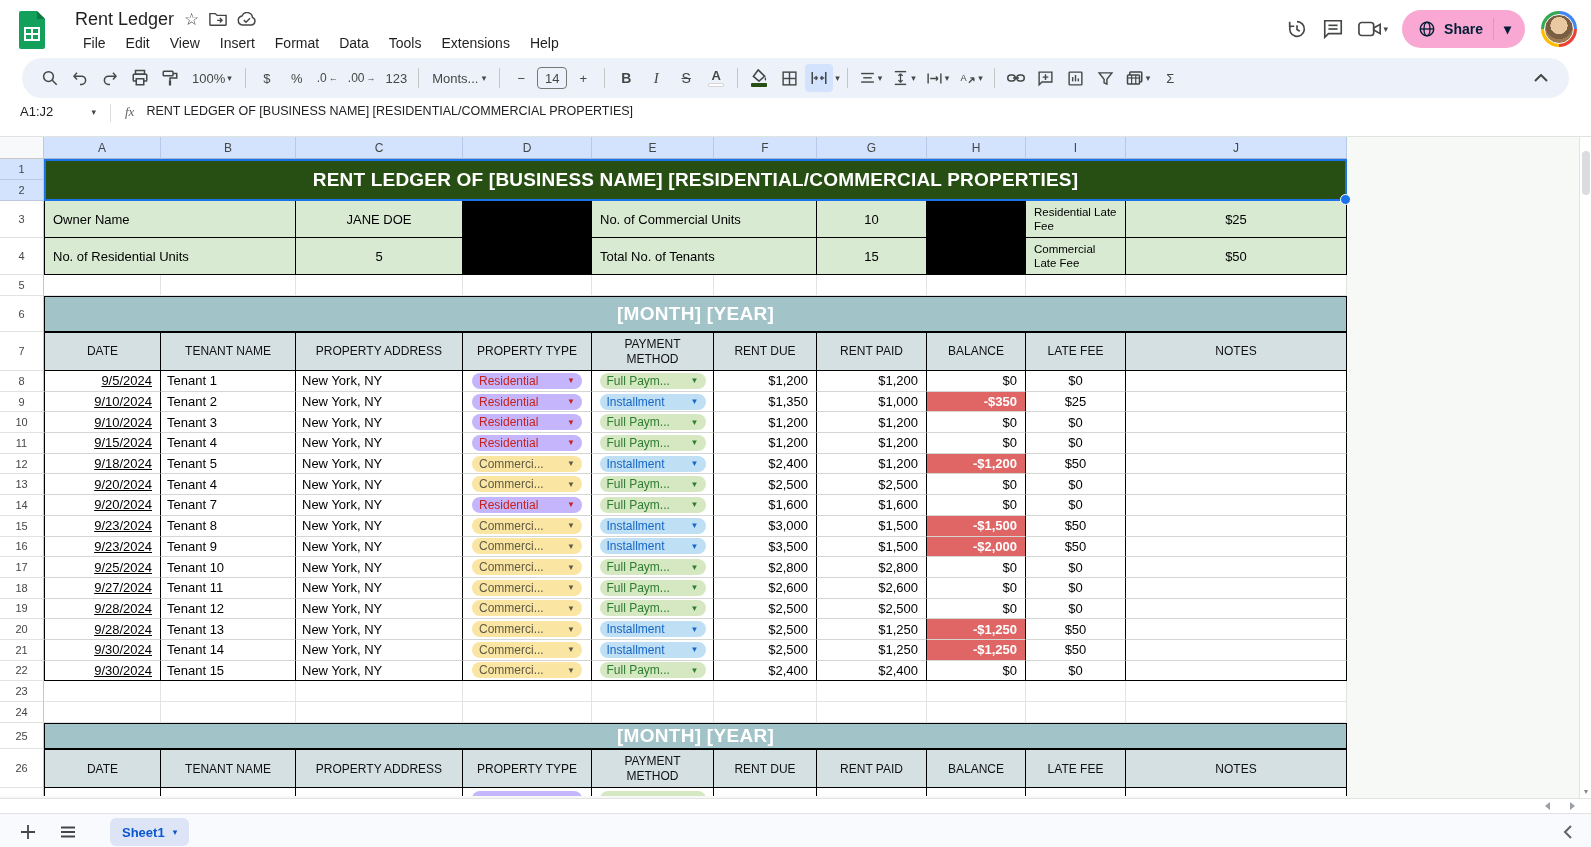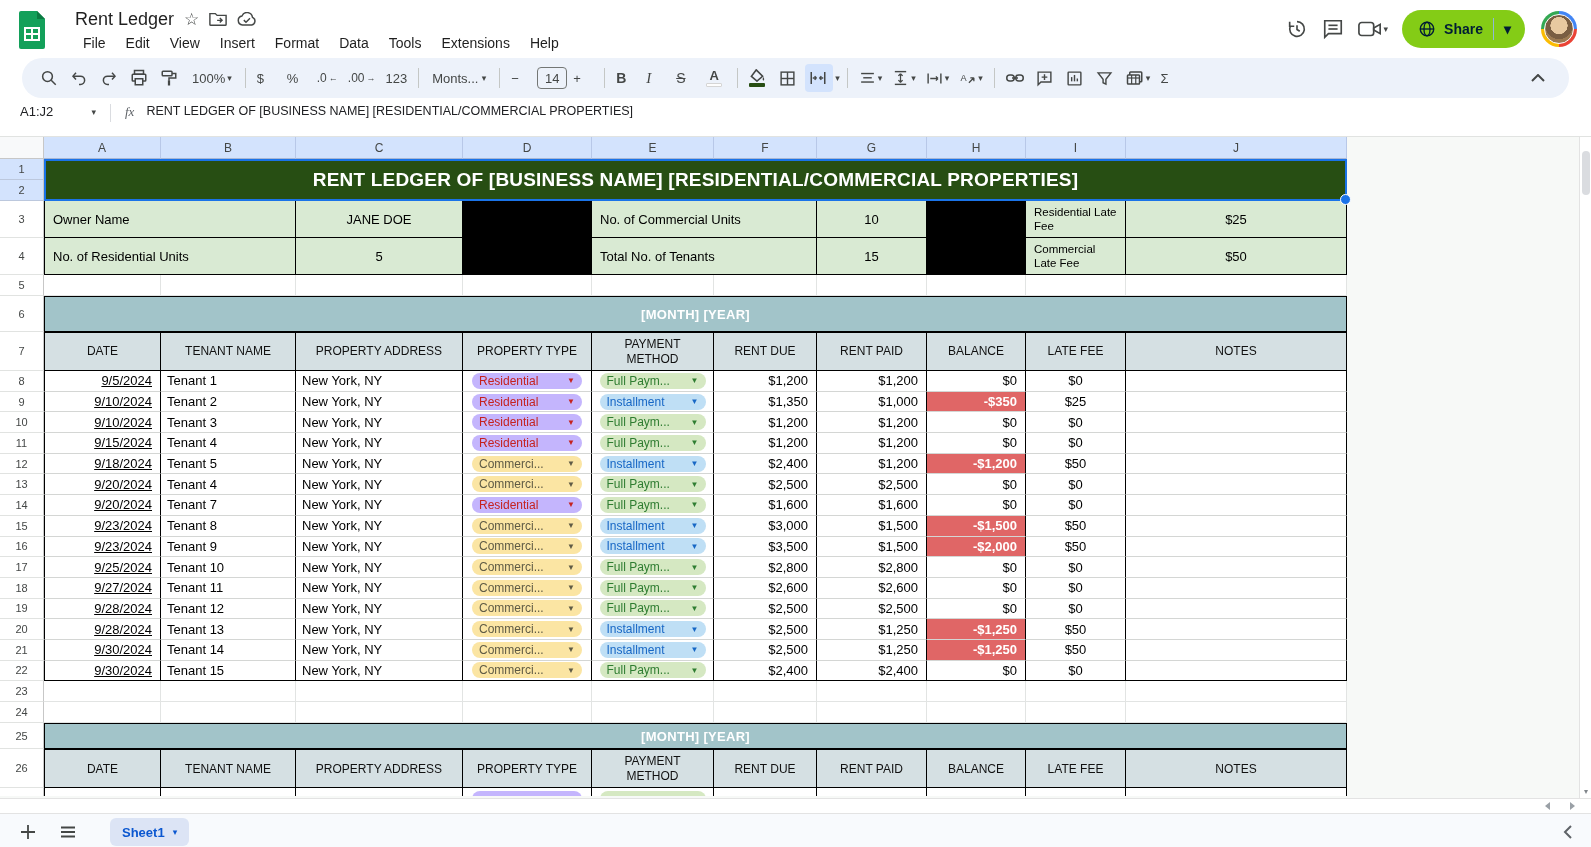--- a/index.html
+++ b/index.html
@@ -12,37 +12,37 @@
   .title-block { margin-left:23px; flex:1; }
   .title-row { display:flex; align-items:center; gap:10px; height:26px; }
   .doc-title { font-size:18px; color:#1f1f1f; }
   .title-ico { color:#444746; display:flex; align-items:center; }
   .star { font-size:17px; color:#444746; }
   .menubar { display:flex; gap:4px; margin-top:1px; }
   .menu-item { font-size:14px; color:#1f1f1f; padding:2px 8px; border-radius:6px; cursor:default; }
   .topbar-right { display:flex; align-items:center; gap:14px; margin-top:4px; }
   .tb-ico { color:#444746; display:flex; align-items:center; }
   .meet { display:flex; align-items:center; gap:2px; }
-  .share-btn { display:flex; align-items:center; height:38px; background:#84cc16; border:none;
+  .share-btn { display:flex; align-items:center; height:38px; background:#f9a8d4; border:none;
     border-radius:19px; padding:0 4px 0 16px; font-size:14px; font-weight:bold; color:#001d35; }
   .share-btn .lbl { margin:0 10px 0 8px; font-family:"Liberation Sans",sans-serif; }
   .share-sep { width:1px; height:22px; background:#8fb8d8; }
   .share-caret { padding:0 10px; display:flex; align-items:center; }
   .avatar { width:36px; height:36px; border-radius:50%; margin-left:2px;
     background:conic-gradient(#4285f4 0 25%, #ea4335 25% 50%, #fbbc04 50% 75%, #34a853 75% 100%);
     display:flex; align-items:center; justify-content:center; }
   .avatar-inner { width:30px; height:30px; border-radius:50%;
     background:radial-gradient(circle at 50% 38%, #e8c9a0 0 38%, #7a5e42 39% 60%, #9c7a52 61%); border:1px solid #fff; }
 
   
   .toolbar-wrap { padding:2px 22px 6px 22px; background:#fff; }
   .toolbar { height:40px; background:#edf2fa; border-radius:22px; display:flex; align-items:center;
     padding:0 14px; gap:2px; color:#444746; }
   .t-btn { min-width:28px; height:28px; border-radius:4px; display:flex; align-items:center;
-    justify-content:flex-start; gap:2px; font-size:13px; color:#444746; padding:0 4px; }
+    justify-content:center; gap:2px; font-size:13px; color:#444746; padding:0 4px; }
   .t-btn.active { background:#d3e3fd; }
   .t-sep { width:1px; height:20px; background:#c4c7c5; margin:0 5px; }
   .t-caret { font-size:9px; color:#444746; }
   .zoom-btn { font-size:13px; padding:0 6px; }
   .font-btn { width:66px; justify-content:space-between; padding:0 6px; }
   .fs-box { width:30px; height:22px; border:1px solid #747775; border-radius:4px; display:flex;
     align-items:center; justify-content:center; font-size:13px; background:transparent; }
   .bold { font-weight:bold; font-size:14px; }
   .italic { font-style:italic; font-family:"Liberation Serif",serif; font-size:15px; }
   .strike { text-decoration:line-through; font-size:14px; }
@@ -103,21 +103,21 @@
   .r-sum .fee-label { font-size:11.5px; line-height:1.25; }
 
   
   .r-light { height:21px; }
   .r-light .cell { background:#fff; border-right:1px solid #e2e4e3; border-bottom:1px solid #e2e4e3; }
 
   
   .r-month { height:36px; }
   .r-month.small { height:26px; }
   .r-month .mcell { width:1303px; flex:none; background:#a2c4c9; border:1px solid #000; display:flex;
-    align-items:center; justify-content:center; color:#fff; font-weight:bold; font-size:13px; letter-spacing:.3px; }
+    align-items:center; justify-content:center; color:#fff; font-weight:bold; font-size:19px; letter-spacing:.3px; }
 
   
   .r-thead { height:39px; }
   .r-thead .cell { background:#d5e0e3; border-right:1px solid #000; border-bottom:1px solid #000;
     border-top:1px solid #000; justify-content:center; text-align:center; font-size:12px; color:#111;
     line-height:1.2; padding:0 12px; }
   .r-thead .first { border-left:1px solid #000; }
 
   
   .r-data { height:20.7px; }

